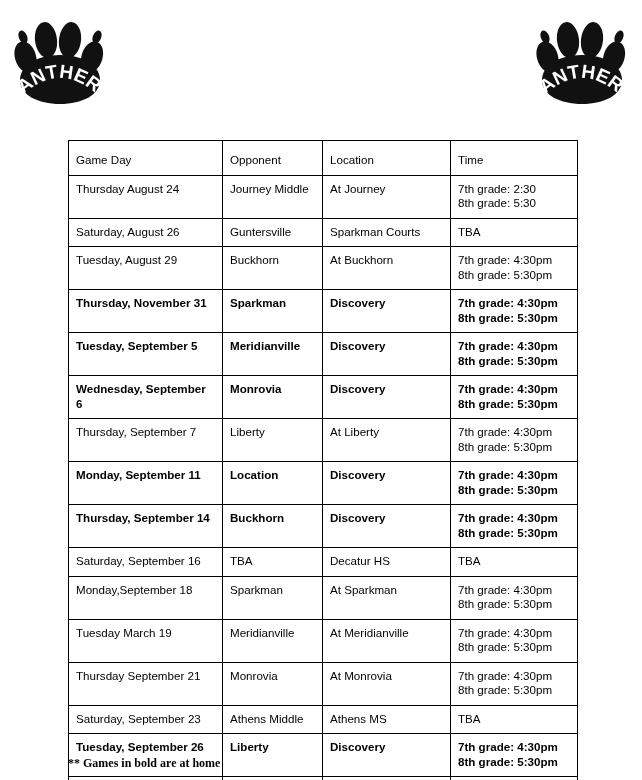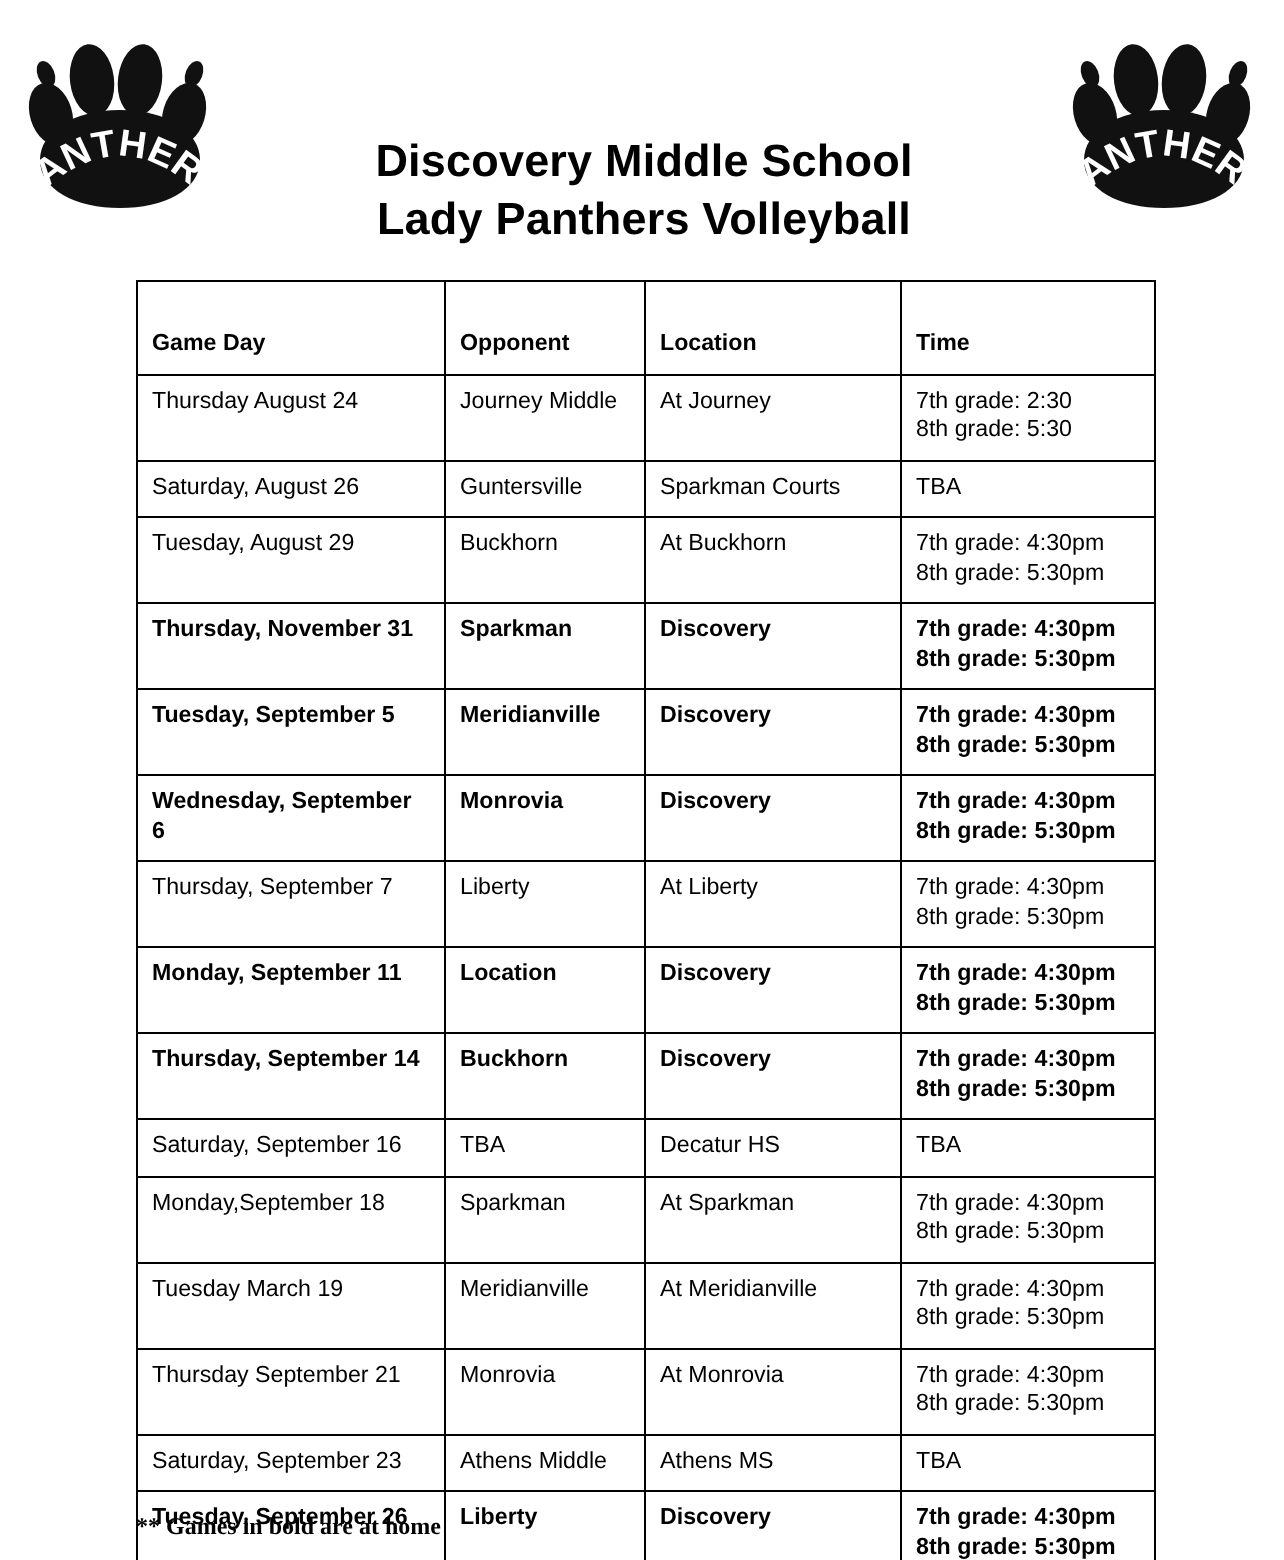--- a/index.html
+++ b/index.html
@@ -63,23 +63,23 @@
   #schedule-table td {
     border: 1px solid #000;
     padding: 6px 7px 7px 7px;
     text-align: left;
     vertical-align: top;
     font-size: 11.6px;
     line-height: 14.5px;
     color: #000;
   }
   #schedule-table th {
-    font-weight: bold;
+    font-weight: normal;
     height: 28px;
-    padding-top: 24px;
+    padding-top: 12px;
   }
   #schedule-table tr.home td { font-weight: bold; }
   #schedule-table td .t2 { display: block; }
   .indent { padding-left: 5px; }
 
   
   #footnote {
     position: absolute;
     left: 68px;
     top: 755px;
@@ -135,24 +135,20 @@
       </g>
       <defs>
         <path id="arc-r" d="M 20 88 Q 54 60, 88 88" fill="none"></path>
       </defs>
       <text font-family="'Liberation Sans', sans-serif" font-size="19" font-weight="bold" fill="#ffffff" letter-spacing="0.2">
         <textPath href="#arc-r" startOffset="50%" text-anchor="middle">PANTHERS</textPath>
       </text>
     </svg>
   </div>
 
-  <div id="title-block">
-    <div class="line">Discovery Middle School</div>
-    <div class="line">Lady Panthers Volleyball</div>
-  </div>
 
   <table id="schedule-table">
     <colgroup>
       <col class="c1">
         <col class="c2">
         <col class="c3">
         <col class="c4">
     </colgroup>
     <thead>
       <tr>

